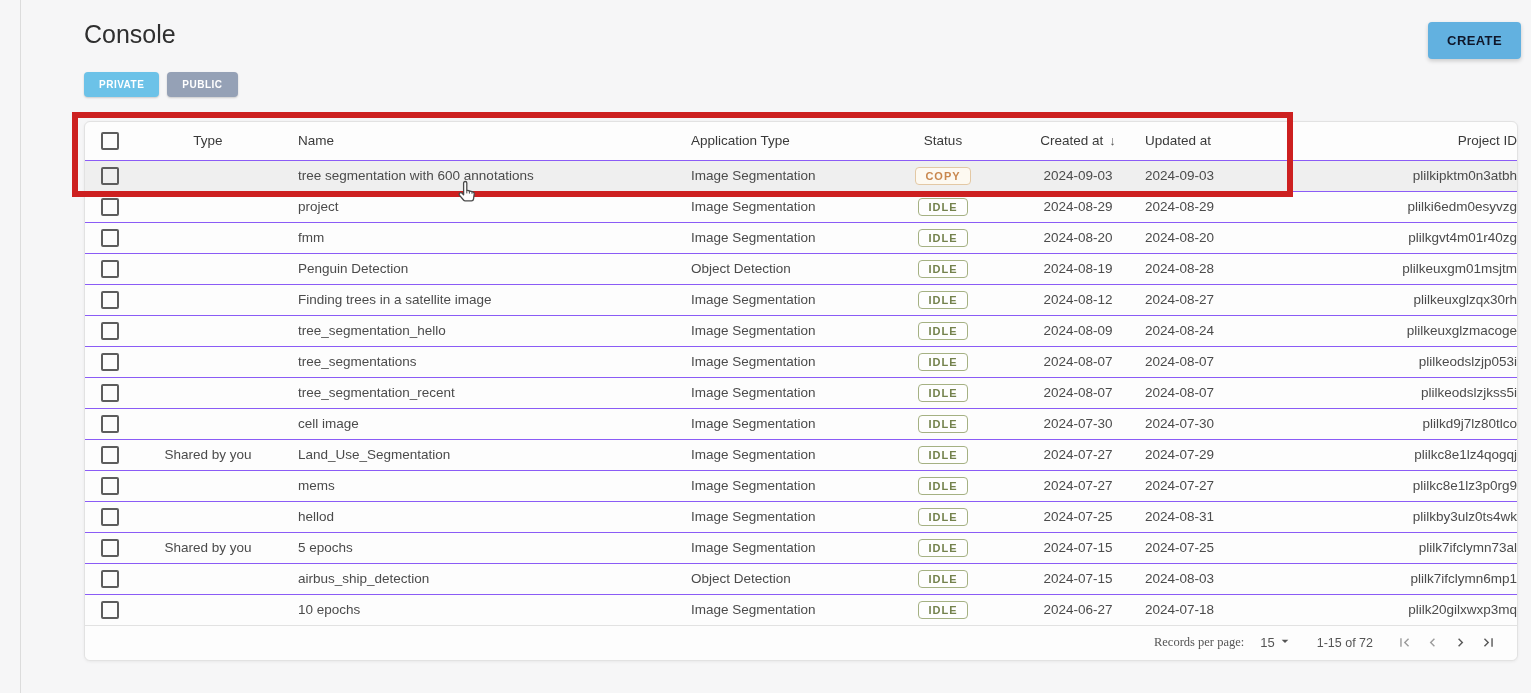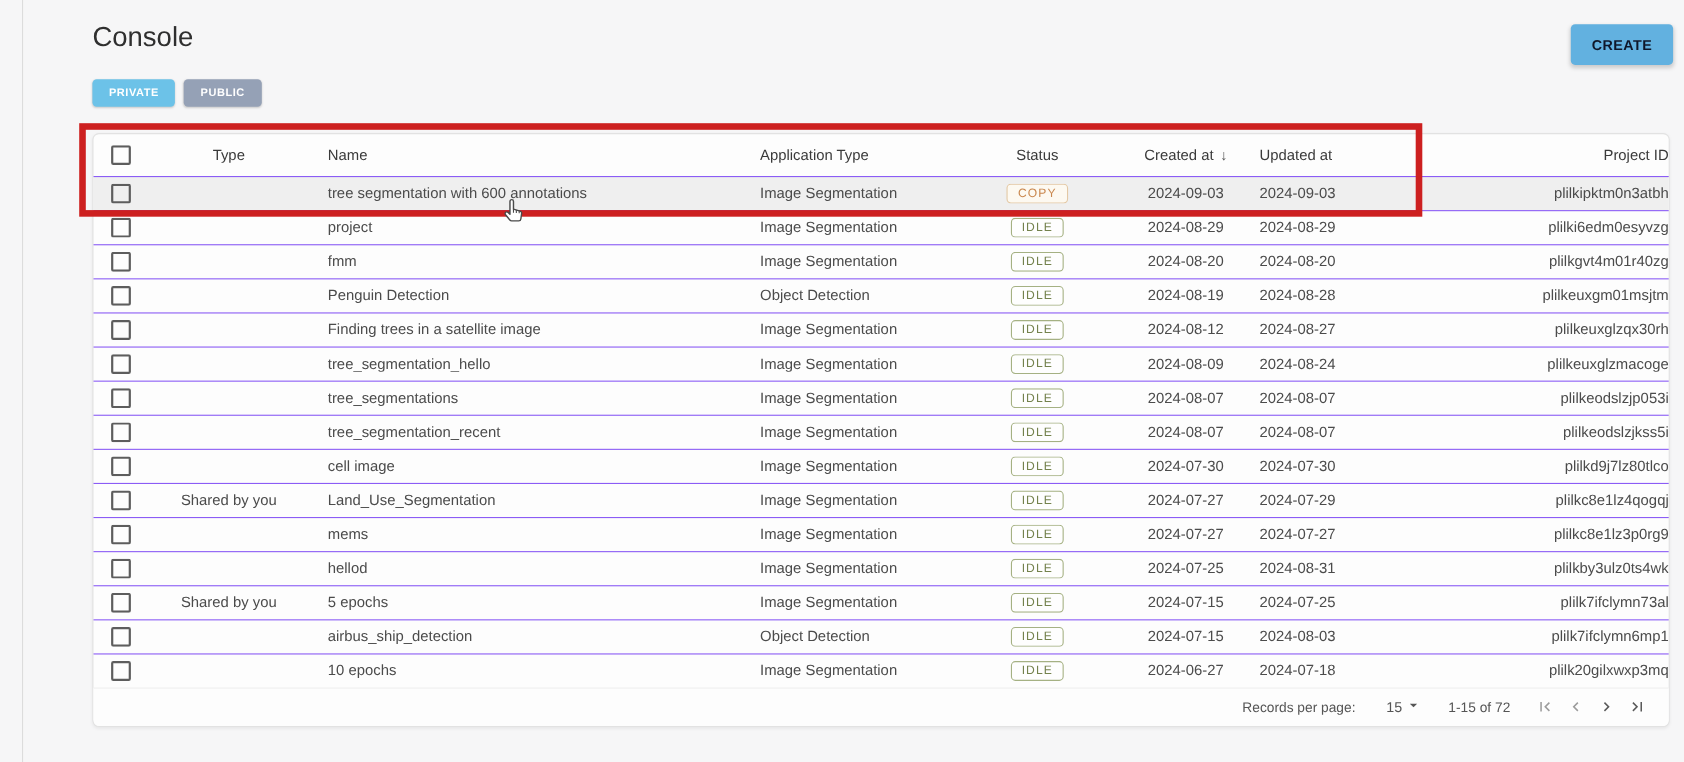--- a/index.html
+++ b/index.html
@@ -51,33 +51,33 @@
   .col-app     { width: 184px; text-align: left; }
   .col-status  { width: 136px; text-align: center; display: flex; justify-content: center; }
   .col-created { width: 134px; text-align: center; }
   .col-updated { width: 138px; }
   .col-id      { flex: 1; padding-left: 23px; text-align: right; }
   .checkbox {
     width: 18px; height: 18px; border: 2px solid #5d5d5d; border-radius: 2px;
     background: transparent; display: inline-block; cursor: pointer;
   }
   .badge {
-    display: inline-block; font-size: 11px; font-weight: 400; letter-spacing: 1px;
+    display: inline-block; font-size: 11px; font-weight: 700; letter-spacing: 1px;
     padding: 2px 9px; border-radius: 4px; background: #fefefe;
   }
   .badge.idle { color: #74824d; border: 1px solid #a5b183; }
   .badge.copy { color: #c9874e; border: 1px solid #e3c8a4; background: #fdf9f1; }
   .sort-arrow { font-size: 13px; color: #555; margin-left: 6px; }
   .tfoot {
     margin-top: auto; height: 36px; border-top: 1px solid #e2e2e2;
     display: flex; align-items: center; justify-content: flex-end;
     padding-right: 18px; gap: 6px; font-size: 12.5px; color: #555;
     border-radius: 0 0 6px 6px; background: #fdfdfd;
   }
-  .rpp-label { margin-right: 22px; }
+  .rpp-label { margin-right: 10px; font-family: Liberation Serif, serif; }
   .rpp-value { display: flex; align-items: center; gap: 2px; cursor: pointer; margin-right: 18px; font-size: 13px; }
   .range-text { margin-right: 14px; }
   .pg-icon { width: 22px; height: 22px; display: flex; align-items: center; justify-content: center; cursor: pointer; }
   .pg-icon svg { width: 17px; height: 17px; }
   .pg-icon.disabled { color: #9c9c9c; }
   .pg-icon.enabled  { color: #5a5a5a; }
   .caret-icon svg { width: 16px; height: 16px; color: #555; }
   .annotation-box {
     position: absolute; left: 72px; top: 112px; width: 1221px; height: 85px;
     border: 6px solid #cd2020; pointer-events: none; z-index: 5;

